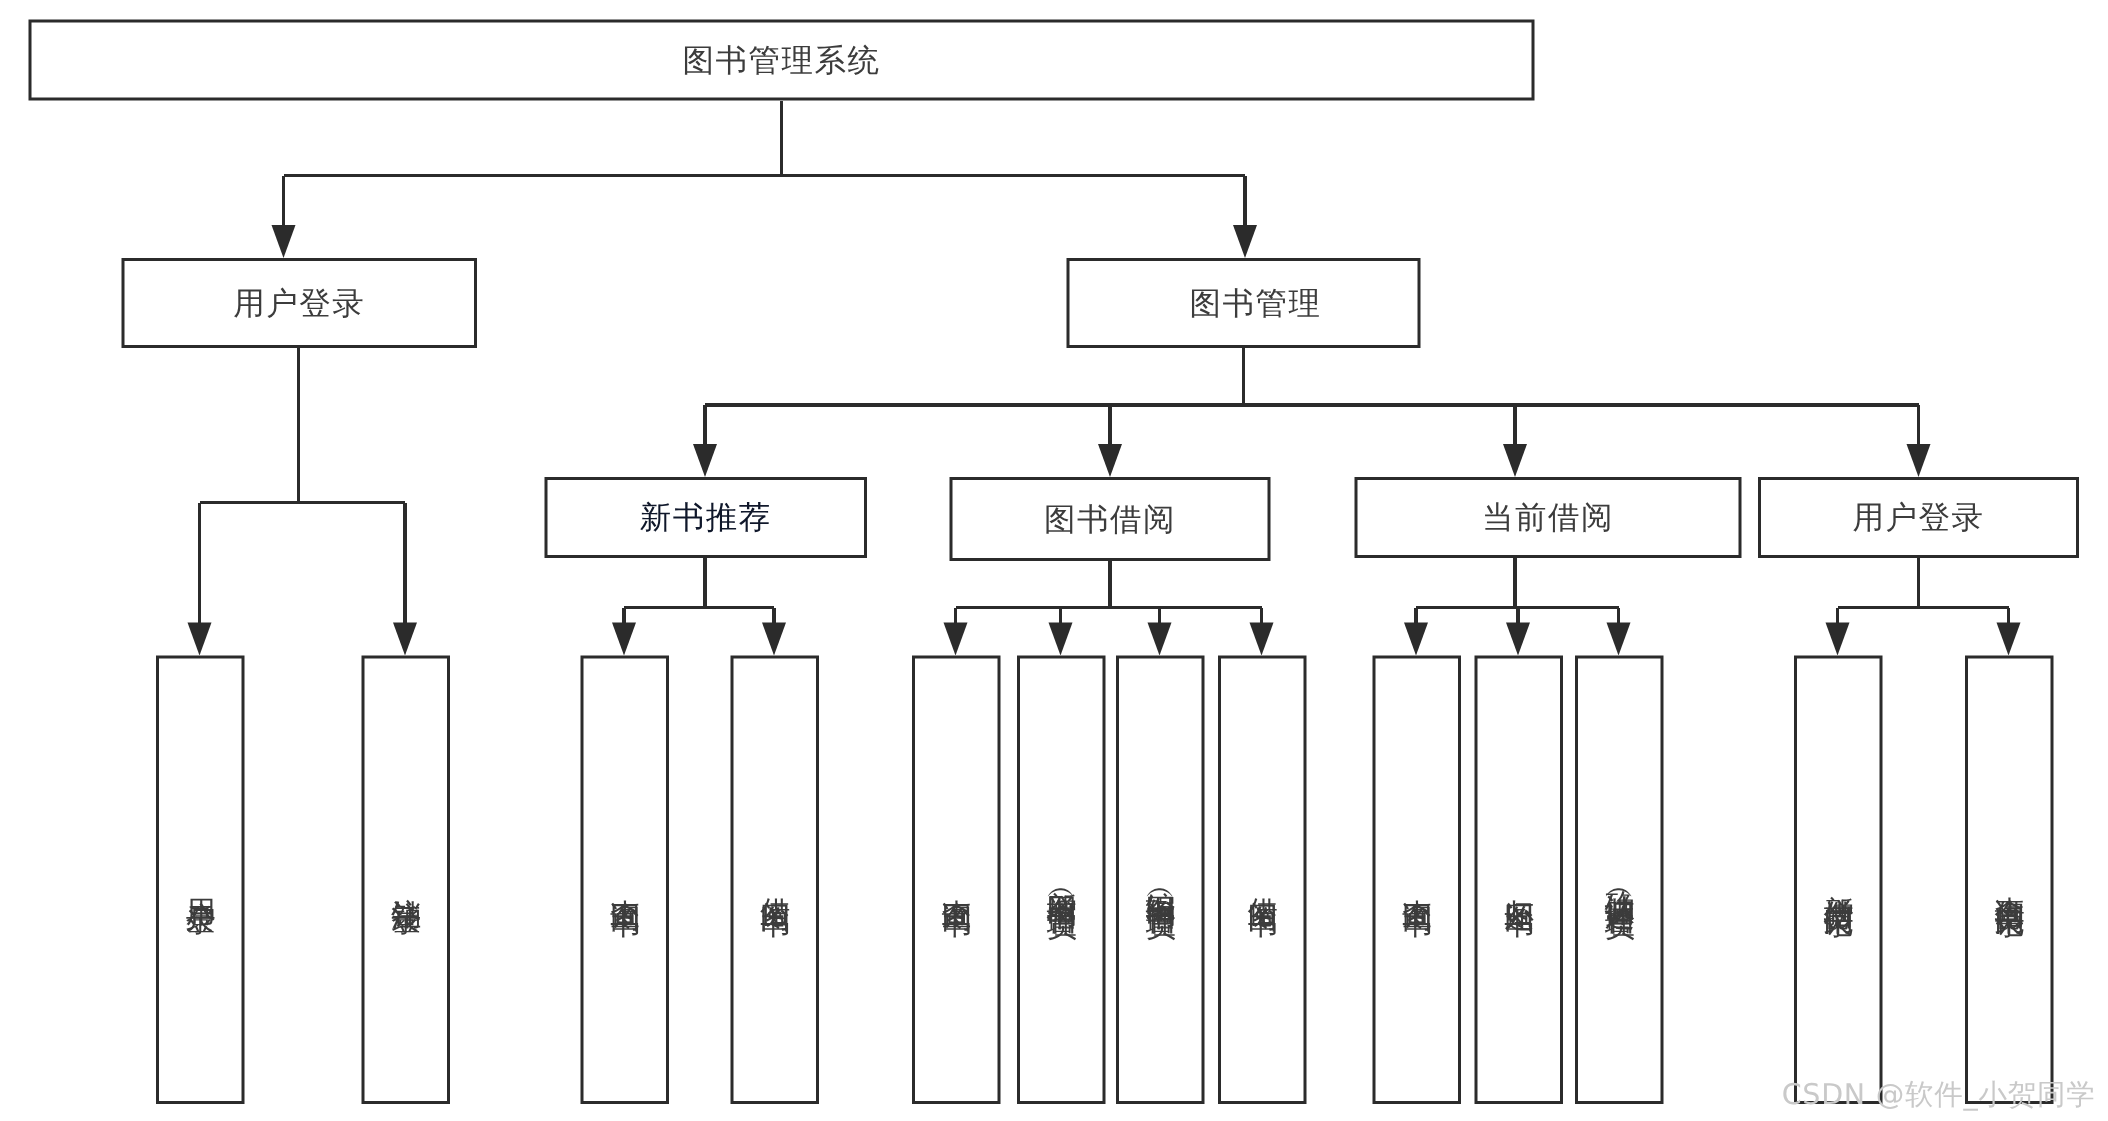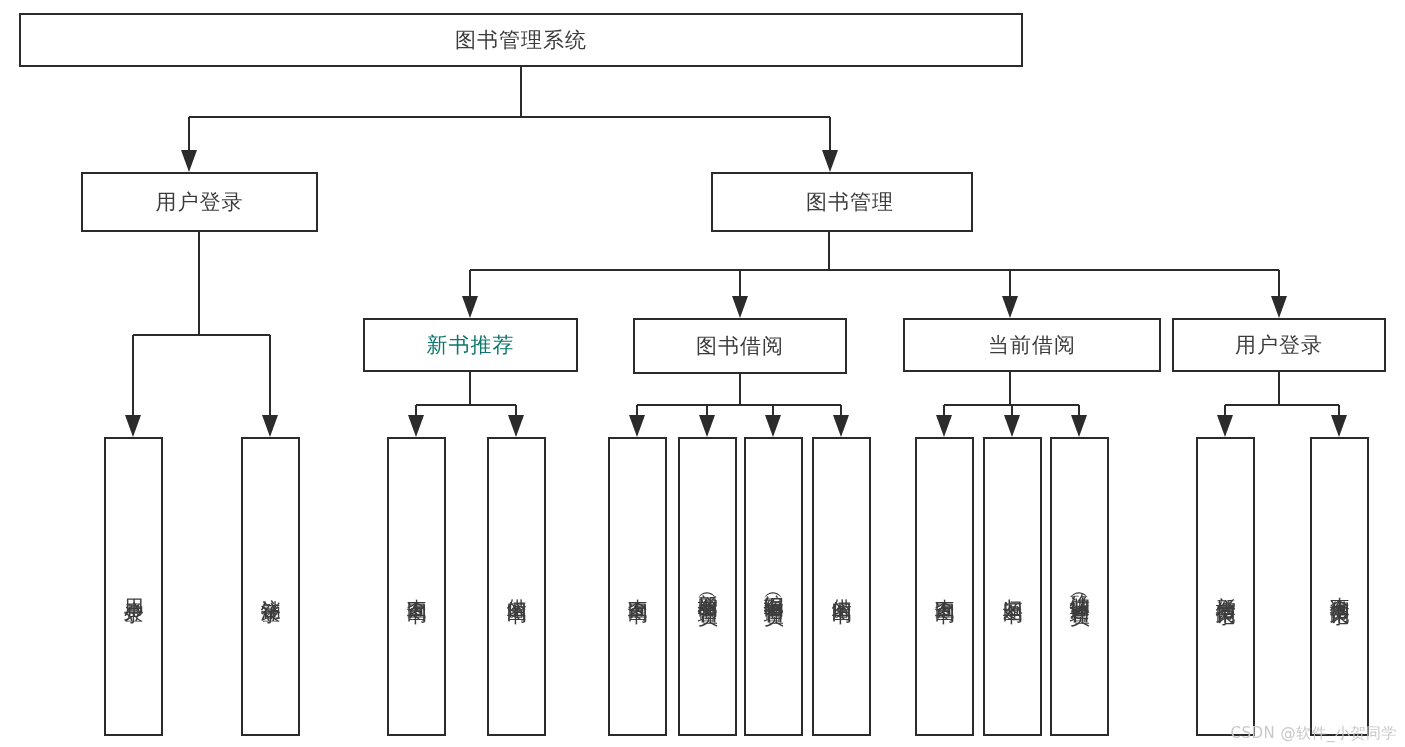--- a/index.html
+++ b/index.html
@@ -52,21 +52,21 @@
     align-items: center;
     justify-content: center;
   }
   .node .label {
     display: block;
   }
   .watermark {
     position: absolute;
     right: 8px;
     bottom: 4px;
-    font-size: 15px;
+    font-size: 19px;
     color: #c9c9c9;
     letter-spacing: 0.5px;
     white-space: nowrap;
     user-select: none;
   }
 </style>
 </head>
 <body>
 
 <div id="canvas">
@@ -124,24 +124,24 @@
       <line x1="1339" y1="405" x2="1339" y2="416" stroke="#2b2b2b" stroke-width="2.6" shape-rendering="crispEdges"></line>
       <polygon points="1331,415 1347,415 1339,437" fill="#2b2b2b"></polygon>
     </svg>
   <div id="nodes">
       <div class="node horiz" style="left: 19px; top: 13px; width: 1004px; height: 54px; border-color: rgb(43, 43, 43); color: rgb(60, 60, 60);">
         <span class="label">图书管理系统</span>
       </div>
       <div class="node horiz" style="left: 81px; top: 172px; width: 237px; height: 60px; border-color: rgb(43, 43, 43); color: rgb(60, 60, 60);">
         <span class="label">用户登录</span>
       </div>
-      <div class="node horiz" style="left: 711px; top: 172px; width: 262px; height: 60px; border-color: rgb(43, 43, 43); color: rgb(60, 60, 60); padding-left: 16px;">
+      <div class="node horiz" style="left: 711px; top: 172px; width: 236px; height: 60px; border-color: rgb(43, 43, 43); color: rgb(60, 60, 60); padding-left: 16px;">
         <span class="label">图书管理</span>
       </div>
-      <div class="node horiz" style="left: 363px; top: 318px; width: 215px; height: 54px; border-color: rgb(43, 43, 43); color: #0f766e;">
+      <div class="node horiz" style="left: 363px; top: 318px; width: 215px; height: 54px; border-color: rgb(43, 43, 43); color: #0f172a;">
         <span class="label">新书推荐</span>
       </div>
       <div class="node horiz" style="left: 633px; top: 318px; width: 214px; height: 56px; border-color: rgb(43, 43, 43); color: rgb(60, 60, 60);">
         <span class="label">图书借阅</span>
       </div>
       <div class="node horiz" style="left: 903px; top: 318px; width: 258px; height: 54px; border-color: rgb(43, 43, 43); color: rgb(60, 60, 60);">
         <span class="label">当前借阅</span>
       </div>
       <div class="node horiz" style="left: 1172px; top: 318px; width: 214px; height: 54px; border-color: rgb(43, 43, 43); color: rgb(60, 60, 60);">
         <span class="label">用户登录</span>

